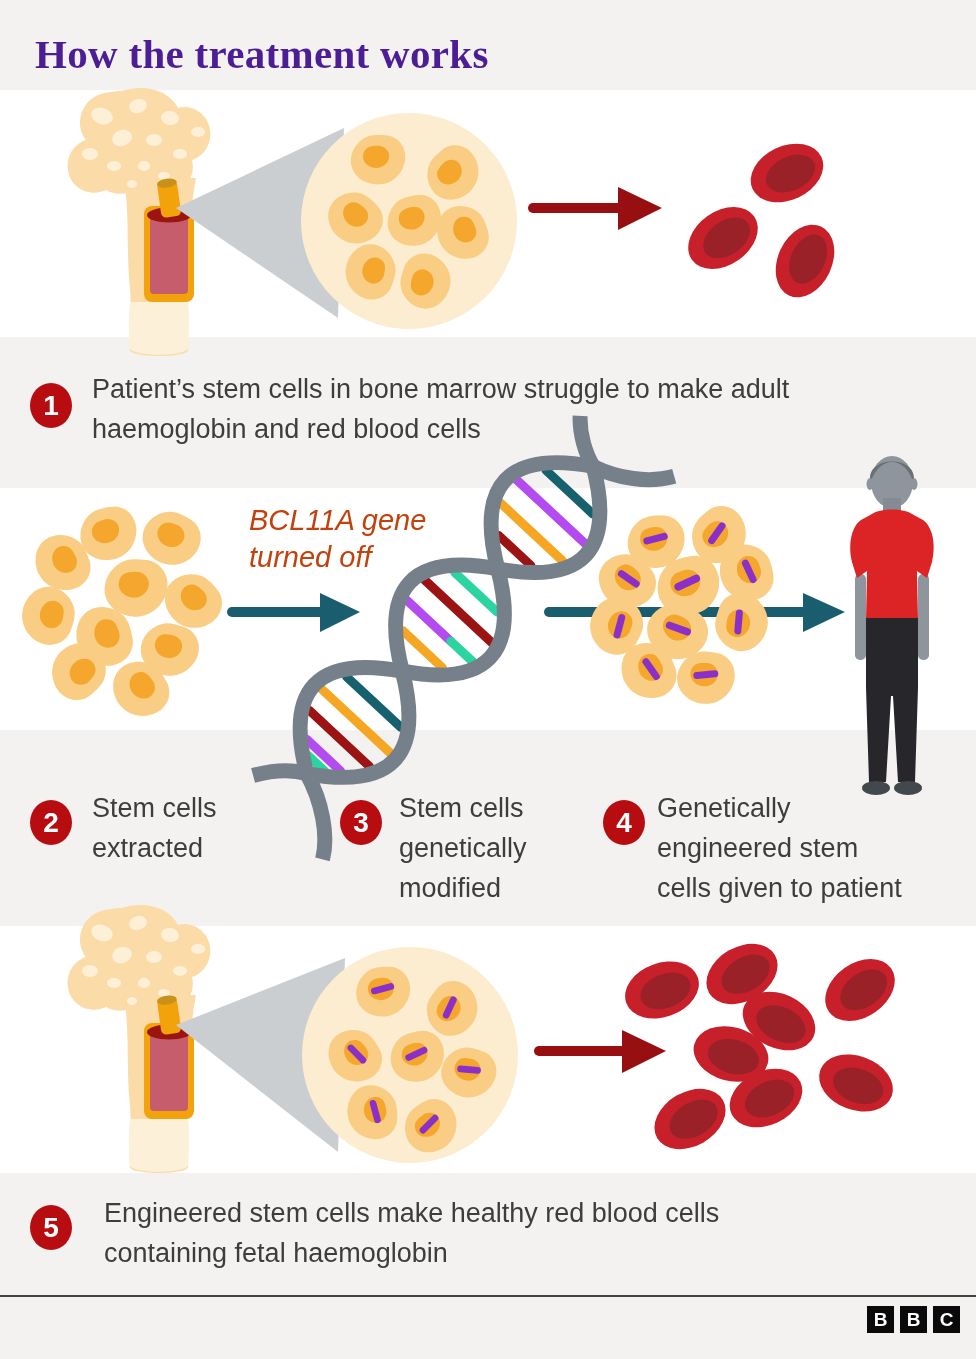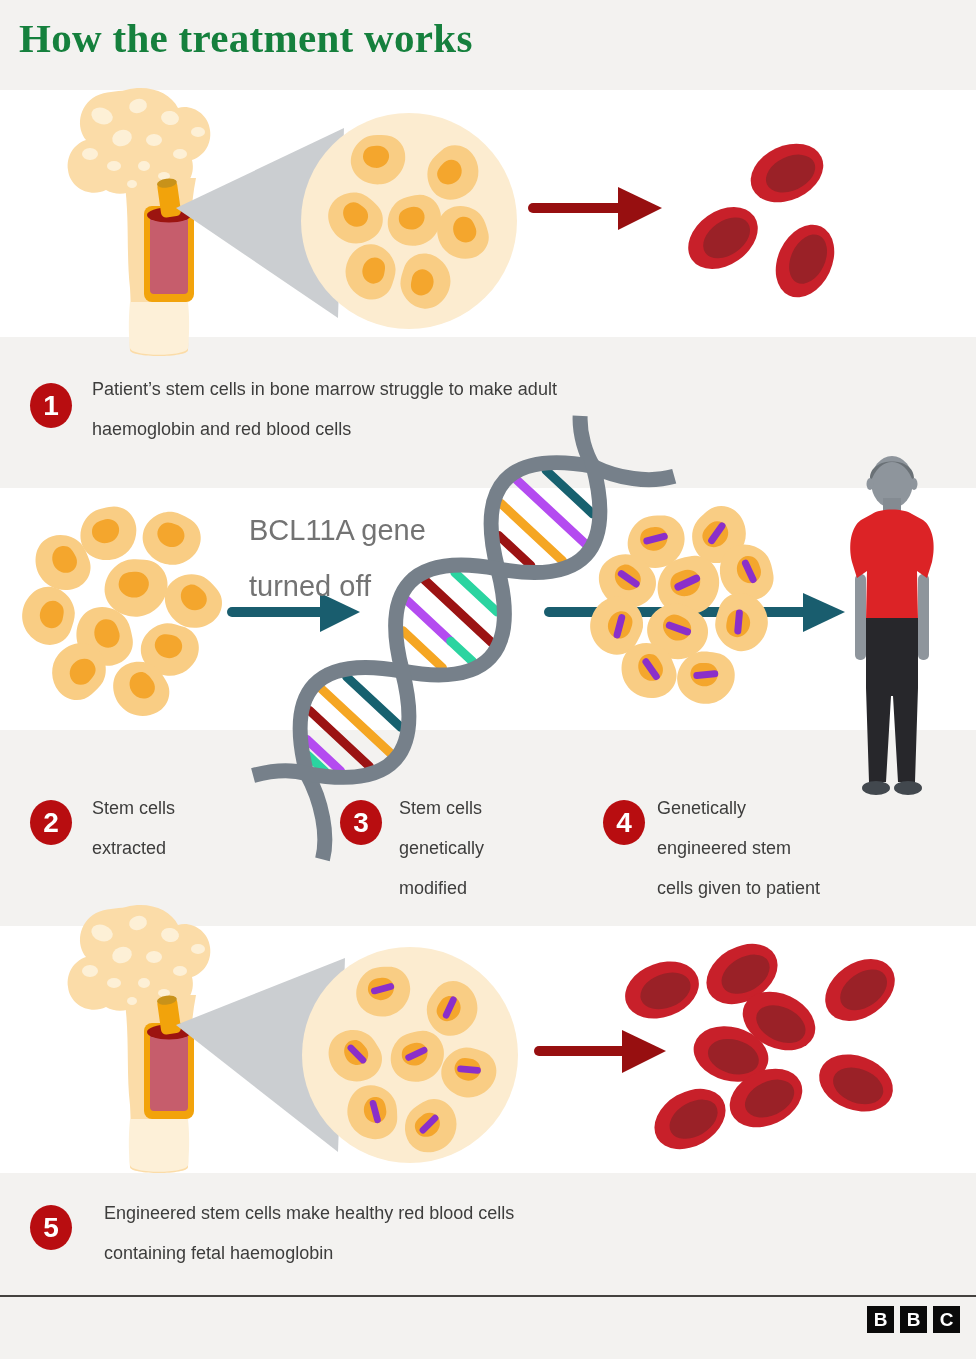--- a/index.html
+++ b/index.html
@@ -7,41 +7,41 @@
     width:976px;height:1359px;position:relative;overflow:hidden;
     background:#f3f2f0;
     font-family:"Liberation Sans",sans-serif;
   }
   .panel{position:absolute;left:0;width:976px;background:#ffffff;}
   #panel1{top:90px;height:247px;}
   #panel2{top:488px;height:242px;}
   #panel3{top:926px;height:247px;}
   svg.art{position:absolute;top:0;left:0;}
   .title{
-    position:absolute;left:19px;top:14px;margin:0;
+    position:absolute;left:19px;top:14px;margin:16px;
     font-family:"Liberation Serif",serif;font-weight:700;
-    font-size:41px;color:#15803d;letter-spacing:.3px;
+    font-size:41px;color:#4c1d95;letter-spacing:.3px;
   }
   .badge{
     position:absolute;width:42px;height:45px;border-radius:50%;
     background:#b80d10;color:#ffffff;font-weight:700;font-size:28px;
     display:flex;align-items:center;justify-content:center;
   }
   .step-text{
-    position:absolute;color:#3d3d3c;font-size:18px;line-height:40px;
+    position:absolute;color:#3d3d3c;font-size:27px;line-height:40px;
     white-space:pre-line;
   }
   #badge1{left:30px;top:383px;}  #text1{left:92px;top:369px;width:870px;}
   #badge2{left:30px;top:800px;}  #text2{left:92px;top:788px;width:260px;}
   #badge3{left:340px;top:800px;} #text3{left:399px;top:788px;width:230px;}
   #badge4{left:603px;top:800px;} #text4{left:657px;top:788px;width:310px;}
   #badge5{left:30px;top:1205px;} #text5{left:104px;top:1193px;width:800px;}
   .gene-label{
     position:absolute;left:249px;top:502px;width:230px;
-    color:#737373;font-size:29px;line-height:56px;white-space:pre-line;
+    color:#c2410c;font-size:29px;line-height:37px;white-space:pre-line;font-style:italic;
   }
   .divider{position:absolute;left:0;top:1295px;width:976px;height:2px;background:#44423f;}
   .bbc{position:absolute;left:867px;top:1306px;display:flex;gap:6px;}
   .bbc .sq{
     width:27px;height:27px;background:#0a0a0a;color:#ffffff;
     font-weight:700;font-size:19px;display:flex;align-items:center;justify-content:center;
   }
 </style>
 </head>
 <body>

